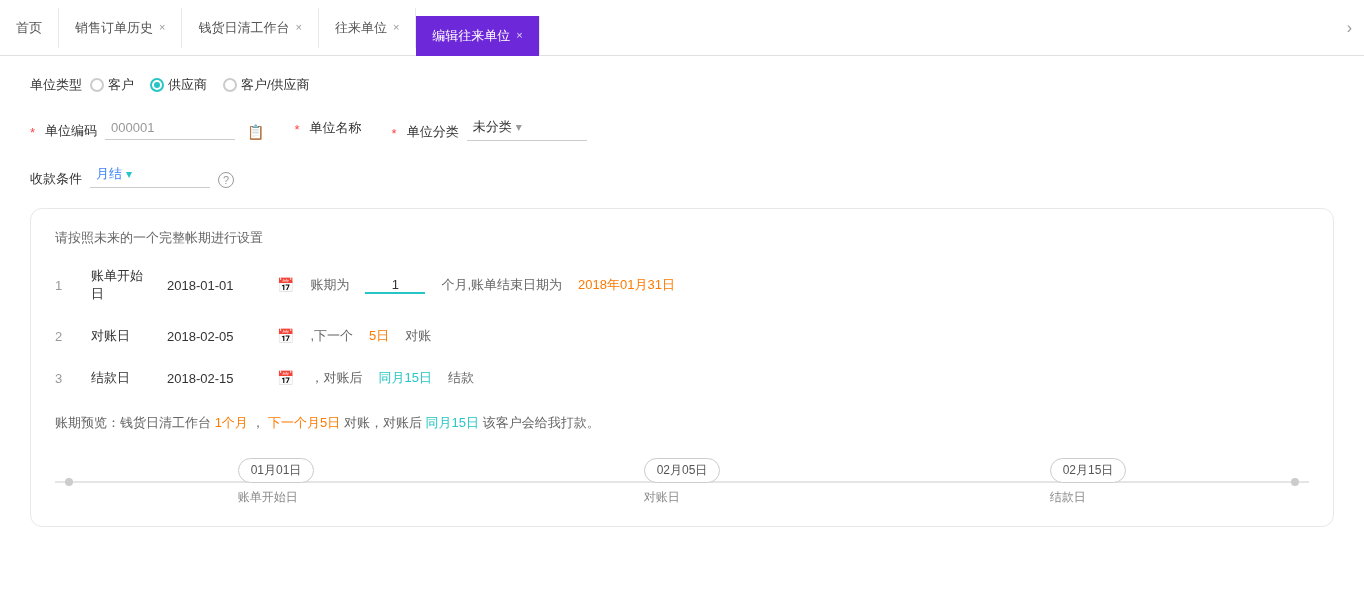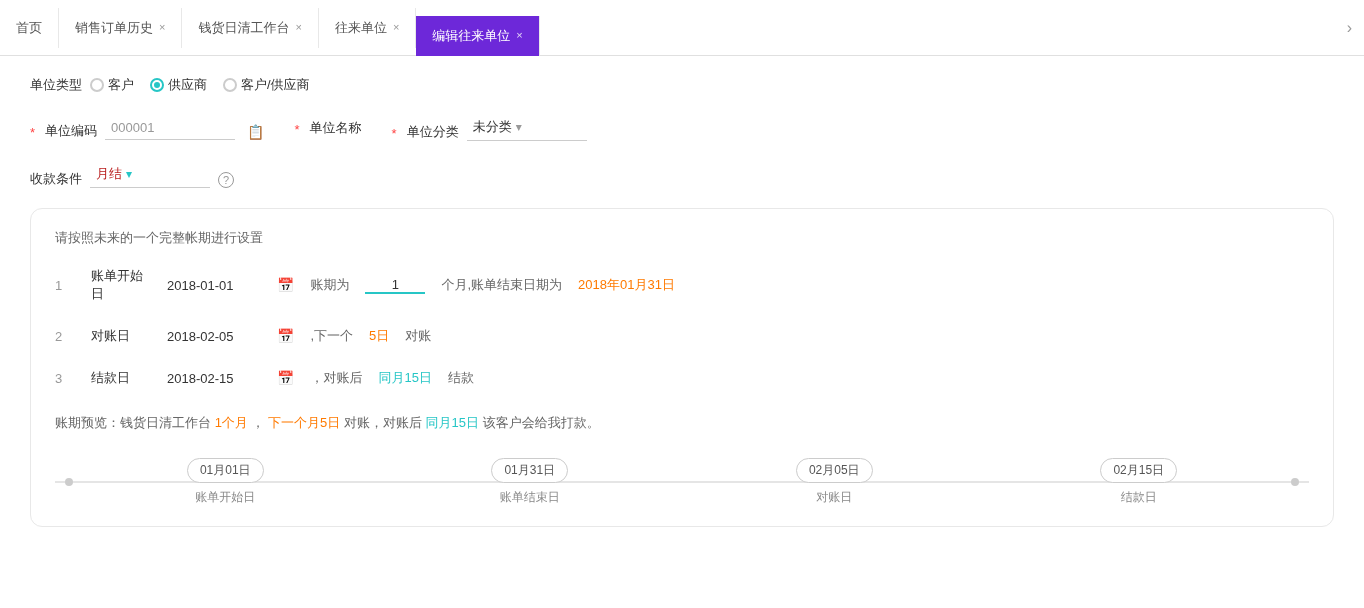--- a/index.html
+++ b/index.html
@@ -123,21 +123,21 @@
     
     .dropdown-field {
       display: flex;
       align-items: center;
       gap: 4px;
       border-bottom: 1px solid #ccc;
       padding: 4px 6px;
       min-width: 120px;
       cursor: pointer;
     }
-    .dropdown-value { color: #b91c1c; }
+    .dropdown-value { color: #3b82f6; }
     .dropdown-arrow { color: #26c6c6; font-size: 12px; }
     .dropdown-arrow-gray { color: #999; font-size: 12px; }
     .help-icon {
       width: 16px;
       height: 16px;
       border-radius: 50%;
       border: 1px solid #999;
       color: #999;
       font-size: 11px;
       display: flex;
@@ -237,21 +237,21 @@
     }
     .timeline-nodes {
       flex: 1;
       display: flex;
       justify-content: space-around;
       position: relative;
     }
     .timeline-node {
       display: flex;
       flex-direction: column;
-      align-items: center;
+      align-items: flex-start;
       position: relative;
       z-index: 2;
     }
     .node-pill {
       background: #fff;
       border: 1px solid #ccc;
       border-radius: 20px;
       padding: 3px 12px;
       font-size: 12px;
       color: #555;
@@ -391,24 +391,20 @@
     <div class="timeline-wrap">
       <div class="timeline-line"></div>
       <div class="timeline-start-dot"></div>
       <div class="timeline-nodes">
 
       <div class="timeline-node">
     <div class="node-pill">01月01日</div>
     <div class="node-label">账单开始日</div>
   </div>
           <div class="timeline-node">
-    <div class="node-pill">01月31日</div>
-    <div class="node-label">账单结束日</div>
-  </div>
-          <div class="timeline-node">
     <div class="node-pill">02月05日</div>
     <div class="node-label">对账日</div>
   </div>
           <div class="timeline-node">
     <div class="node-pill">02月15日</div>
     <div class="node-label">结款日</div>
   </div>
         </div>
       <div class="timeline-end-dot"></div>
     </div>

